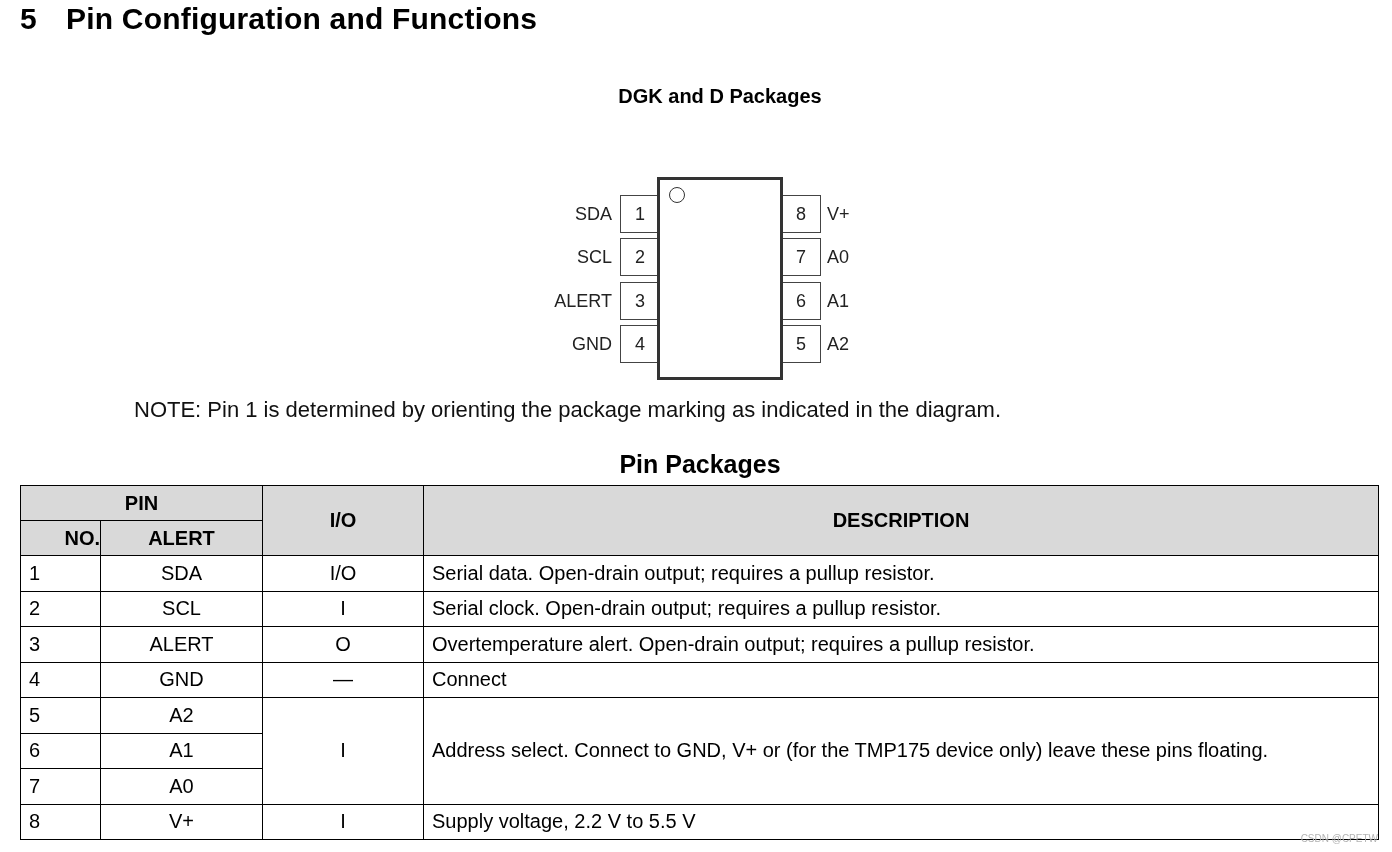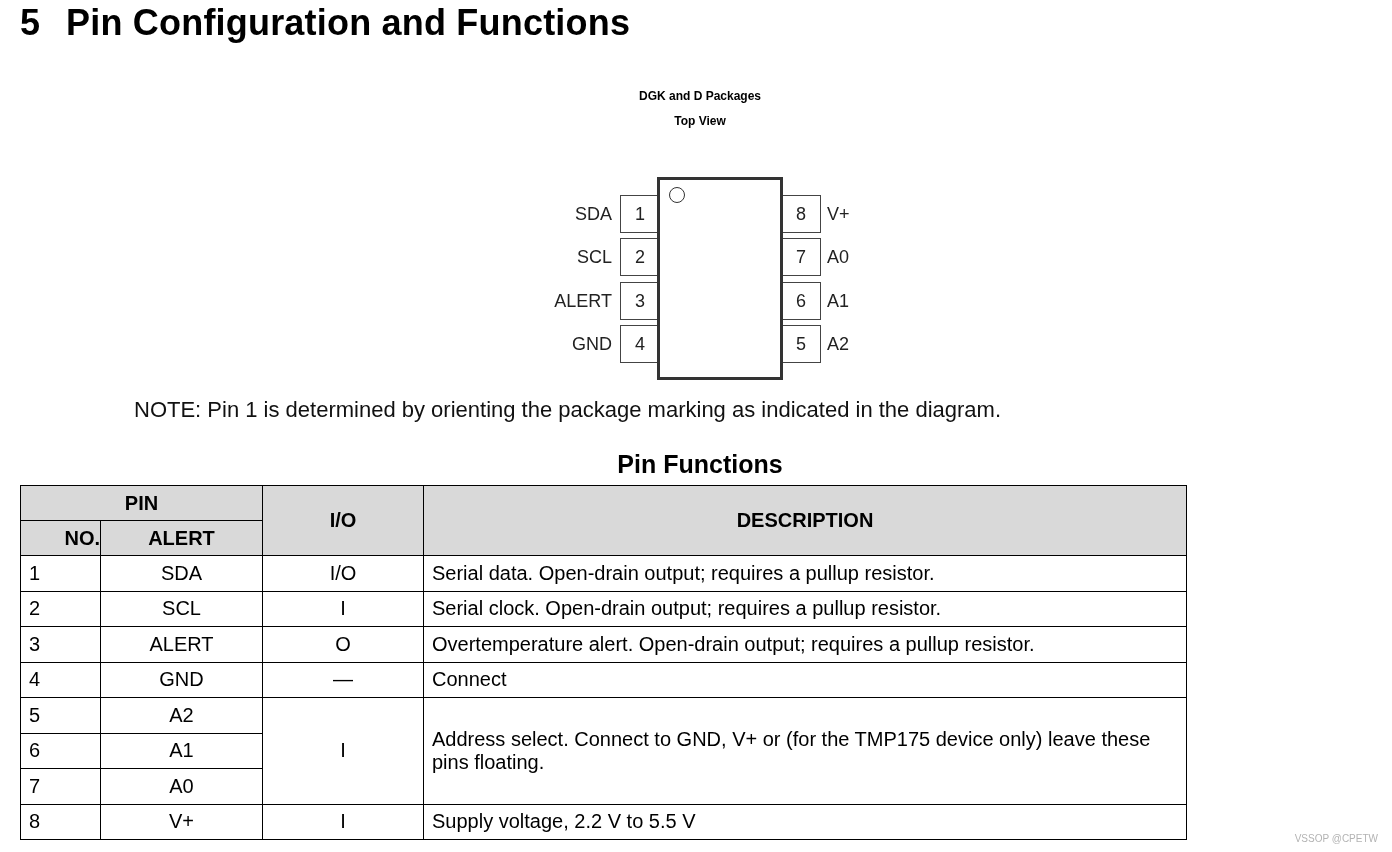--- a/index.html
+++ b/index.html
@@ -1,55 +1,54 @@
 <!DOCTYPE html>
 <html><head>
 <meta charset="utf-8">
 <style>
   * { box-sizing: border-box; margin: 0; padding: 0; }
   html, body { width: 1392px; height: 852px; background: #ffffff; overflow: hidden; }
   body { position: relative; font-family: "Liberation Sans", sans-serif; color: #000; }
 
-  .section-title { position: absolute; left: 20px; top: 2px; font-size: 36px; font-weight: bold; white-space: pre; letter-spacing: 0.2px; }
+  .section-title { position: absolute; left: 20px; top: 2px; font-size: 30px; font-weight: bold; white-space: pre; letter-spacing: 0.2px; }
   .section-title .num { display: inline-block; width: 46px; }
 
-  .pkg-caption { position: absolute; left: 500px; width: 400px; top: 84px; text-align: center; font-weight: bold; font-size: 12px; line-height: 24.5px; }
+  .pkg-caption { position: absolute; left: 520px; width: 400px; top: 84px; text-align: center; font-weight: bold; font-size: 20px; line-height: 24.5px; }
 
   .chip-body { position: absolute; left: 657px; top: 177px; width: 126px; height: 203px; border: 3px solid #333; background: #fff; }
   .pin1-dot { position: absolute; left: 9px; top: 7px; width: 16px; height: 16px; border: 1.5px solid #333; border-radius: 50%; }
 
   .pin-box { position: absolute; width: 39px; height: 38px; border: 1.2px solid #444; background: #fff; font-size: 18px; color: #222; display: flex; align-items: center; justify-content: center; }
   .pin-box.left { left: 620px; border-right: none; }
   .pin-box.right { left: 782px; border-left: none; }
   .pin-label { position: absolute; font-size: 18px; color: #222; line-height: 38px; height: 38px; }
   .pin-label.left { right: 780px; text-align: right; }
   .pin-label.right { left: 827px; }
 
   .note { position: absolute; left: 134px; top: 397px; font-size: 22px; color: #111; }
 
   .table-title { position: absolute; left: 500px; width: 400px; top: 450px; text-align: center; font-weight: bold; font-size: 25px; }
 
-  table.pin-table { position: absolute; left: 20px; top: 485px; width: 1167px; border-collapse: collapse; font-size: 20px; padding-left: 8px; }
+  table.pin-table { position: absolute; left: 20px; top: 485px; width: 1359px; border-collapse: collapse; font-size: 20px; padding-left: 8px; }
   table.pin-table th, table.pin-table td { border: 1.6px solid #000; }
   table.pin-table th { background: #d9d9d9; font-weight: bold; text-align: center; }
   table.pin-table th.no { text-align: right; padding-left: 8px; }
   table.pin-table td { height: 35.5px; padding: 0 8px; }
   table.pin-table td.c { text-align: center; }
   table.pin-table thead tr th { height: 35px; }
 
   .watermark { position: absolute; right: 14px; bottom: 8px; font-size: 10px; color: #b3b3b3; }
 </style>
 </head>
 <body>
 
 <div class="section-title"><span class="num">5</span><span>Pin Configuration and Functions</span></div>
 
 <div class="pkg-caption">
   <div>DGK and D Packages</div>
-  <div>Top View</div>
 </div>
 
 <div>
 
   <div class="pin-label left" style="top:195px">SDA</div>
   <div class="pin-box left" style="top:195px">1</div>
   <div class="pin-label left" style="top:238px">SCL</div>
   <div class="pin-box left" style="top:238px">2</div>
   <div class="pin-label left" style="top:282px">ALERT</div>
   <div class="pin-box left" style="top:282px">3</div>
@@ -65,21 +64,21 @@
   <div class="pin-box right" style="top:325px">5</div>
   <div class="pin-label right" style="top:325px">A2</div>
 
   <div class="chip-body">
     <div class="pin1-dot"></div>
   </div>
 </div>
 
 <div class="note">NOTE: Pin 1 is determined by orienting the package marking as indicated in the diagram.</div>
 
-<div class="table-title">Pin Functions</div>
+<div class="table-title">Pin Packages</div>
 
 <table class="pin-table">
   <colgroup>
     <col style="width:80px">
     <col style="width:162px">
     <col style="width:161px">
     <col>
   </colgroup>
   <thead>
     <tr>
@@ -133,13 +132,13 @@
     </tr>
     <tr>
       <td>8</td>
       <td class="c">V+</td>
       <td class="c">I</td>
       <td>Supply voltage, 2.2 V to 5.5 V</td>
     </tr>
   </tbody>
 </table>
 
-<div class="watermark">VSSOP @CPETW</div>
+<div class="watermark">CSDN @CPETW</div>
 
 </body></html>

